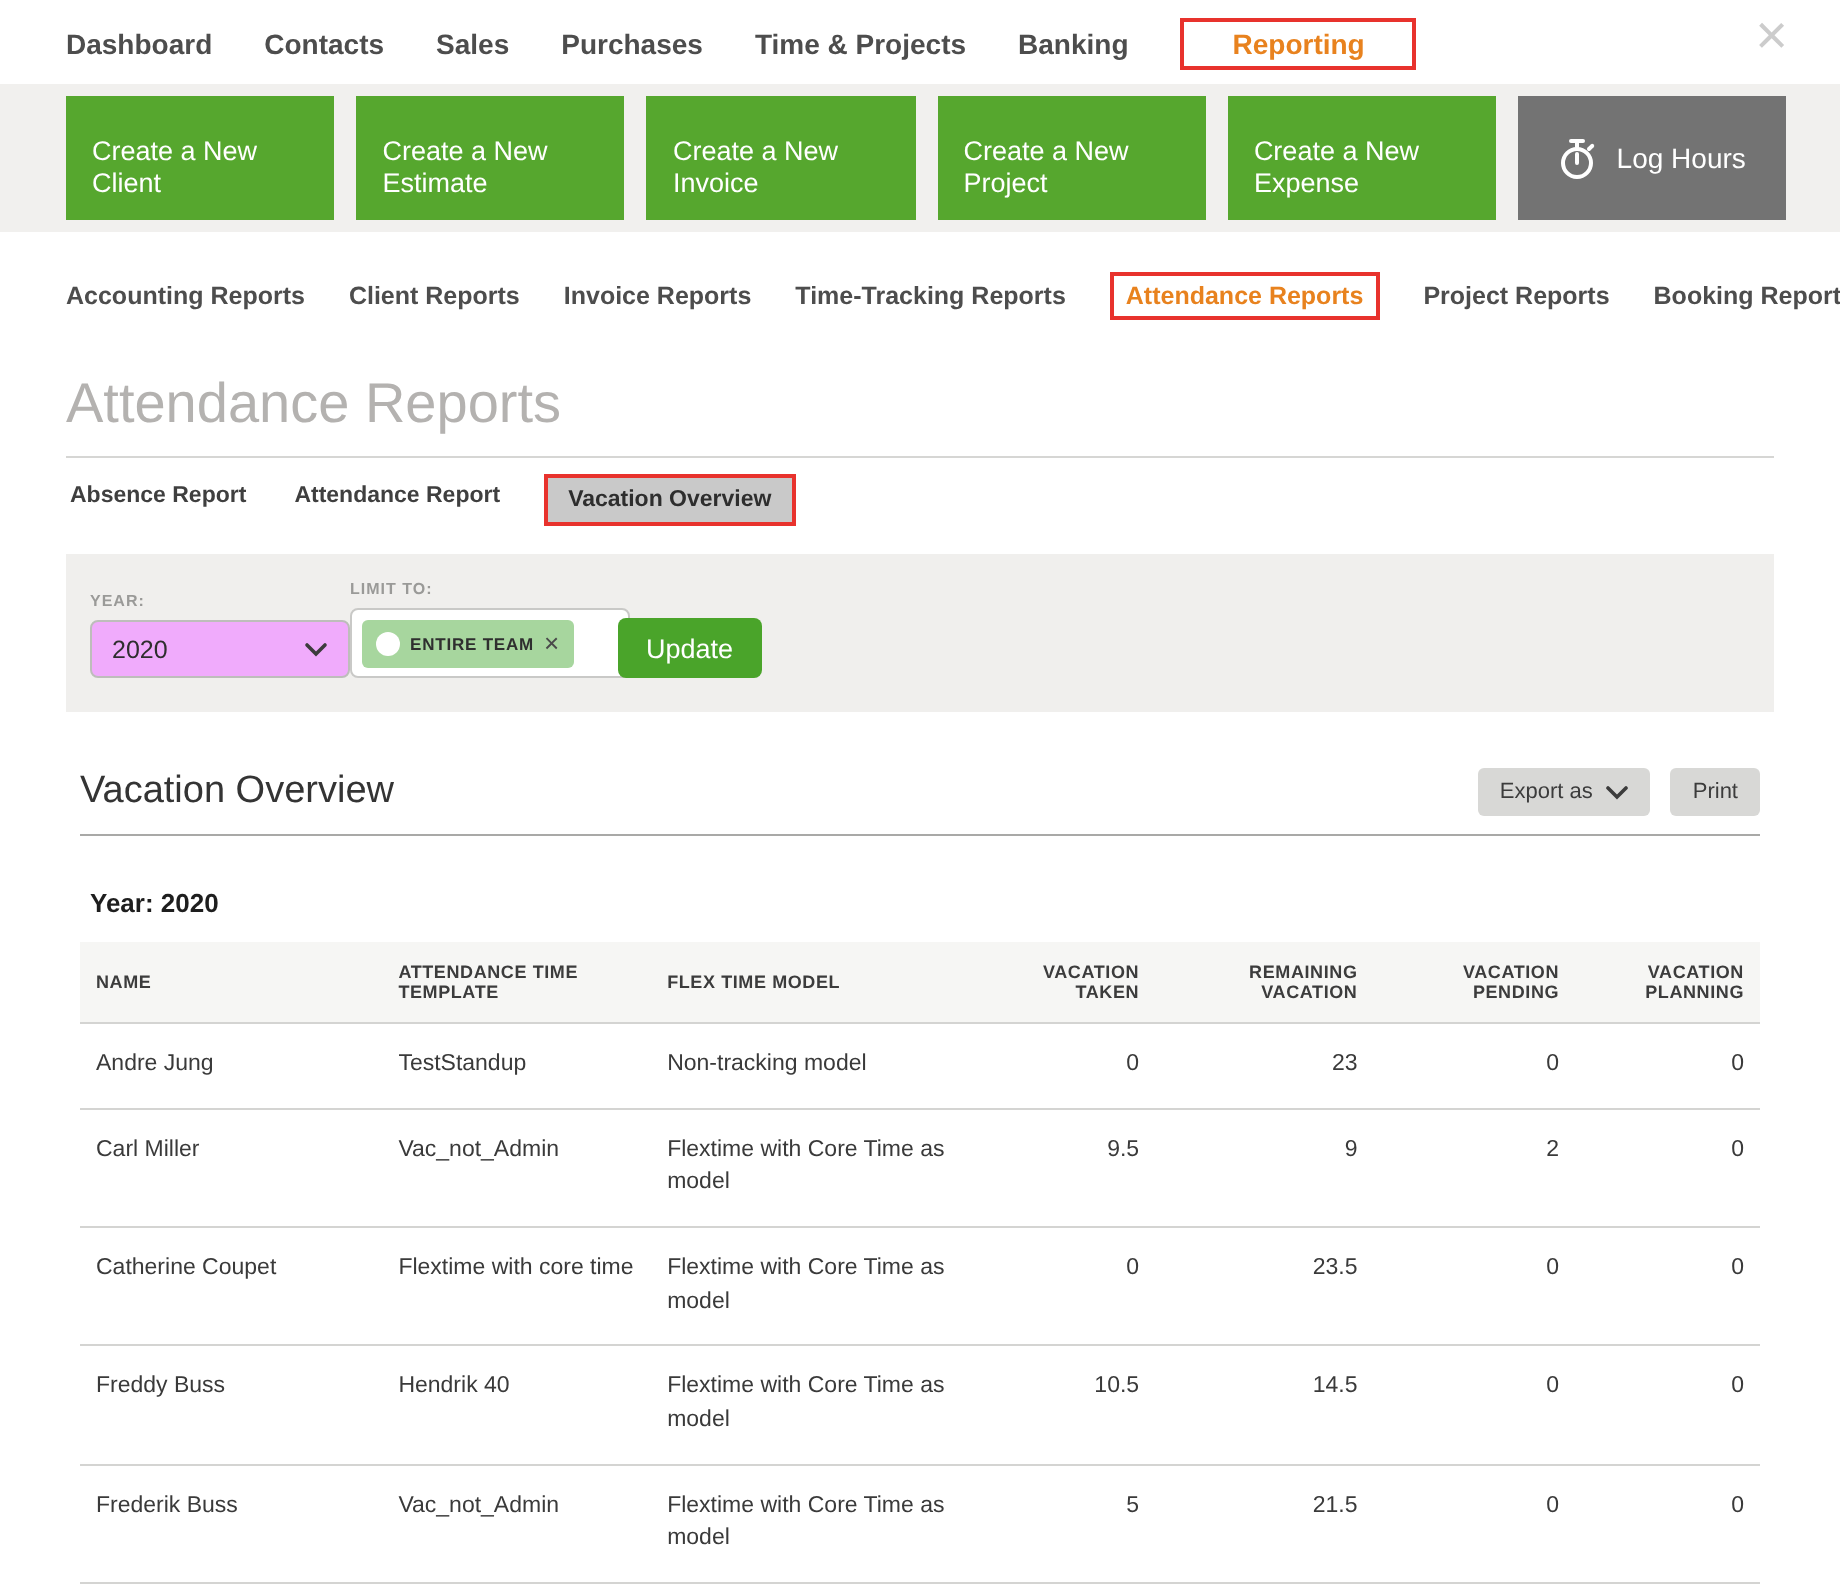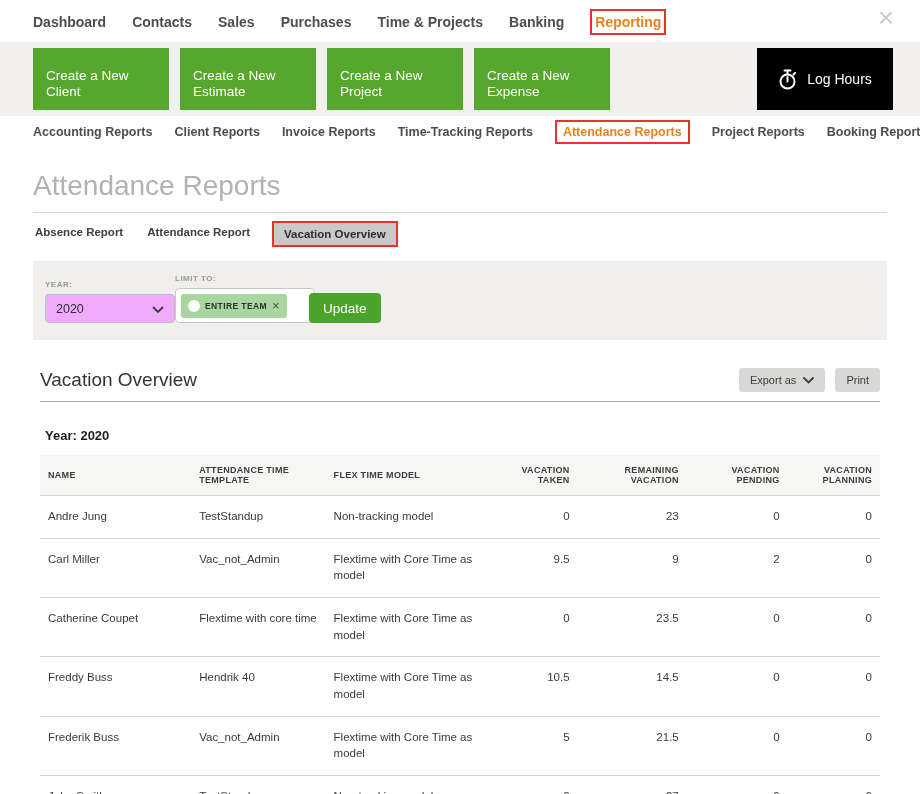--- a/index.html
+++ b/index.html
@@ -5,38 +5,38 @@
   * { margin:0; padding:0; box-sizing:border-box; }
   html,body { background:#fff; }
   body {
     width:920px; height:794px; position:relative; overflow:hidden;
     font-family:"Liberation Sans","DejaVu Sans",sans-serif; color:#3a3a3a;
   }
 
   
   .topnav { display:flex; align-items:center; gap:26px; padding:9px 33px 7px; position:relative; }
   .topnav .nav-item { font-size:14px; font-weight:600; color:#4d4d4d; cursor:pointer; white-space:nowrap; }
-  .topnav .nav-item.active { color:#e8821e; border:2px solid #e8322d; padding:3px 3px; }
+  .topnav .nav-item.active { color:#e8821e; border:2px solid #e8322d; padding:3px 24px; }
   .close-x { position:absolute; right:26px; top:4px; font-size:28px; font-weight:300; color:#ccc; line-height:1; cursor:pointer; }
 
   
   .band { background:#f1f0ee; padding:6px 27px 6px 33px; display:flex; gap:11px; align-items:flex-start; }
   .qa-btn {
     background:#56a72e; color:#fff; width:136px; height:62px; border:none; cursor:pointer;
     font-family:inherit; font-size:13.5px; font-weight:500; line-height:1.2;
     text-align:left; vertical-align:top; padding:10px 10px 0 13px; display:block;
   }
   .log-btn {
-    margin-left:auto; background:#000000; color:#fff; border:none; cursor:pointer;
+    margin-left:auto; background:#737373; color:#fff; border:none; cursor:pointer;
     width:136px; height:62px; font-family:inherit; font-size:14px; font-weight:500;
     display:flex; align-items:center; justify-content:center; gap:10px;
   }
 
   
-  .reportsnav { display:flex; align-items:center; gap:22px; padding:4px 33px 12px; }
+  .reportsnav { display:flex; align-items:center; gap:22px; padding:20px 33px 12px; }
   .reportsnav .rn-item { font-size:12.5px; font-weight:600; color:#4d4d4d; cursor:pointer; white-space:nowrap; }
   .reportsnav .rn-item.active { color:#e8821e; border:2px solid #e8322d; padding:3px 6px; }
 
   
   .page-title { margin:14px 33px 10px; font-size:28px; font-weight:400; color:#b4b2b0; }
   .title-rule { border:none; border-top:1px solid #d6d6d4; margin:0 33px; }
   .tabs { display:flex; align-items:flex-start; gap:20px; margin:8px 33px 0; }
   .tab { font-size:11.5px; font-weight:600; color:#3f3f3f; cursor:pointer; padding:5px 2px; }
   .tab.active { background:#c9c9c9; color:#2e2e2e; font-weight:700; padding:5px 10px; border:2px solid #e8322d; }
 
@@ -104,20 +104,21 @@
   <span class="nav-item">Purchases</span>
   <span class="nav-item">Time &amp; Projects</span>
   <span class="nav-item">Banking</span>
   <span class="nav-item active">Reporting</span>
   <span class="close-x">×</span>
 </div>
 
 <div class="band">
   <button class="qa-btn">Create a New Client</button>
   <button class="qa-btn">Create a New Estimate</button>
+  <button class="qa-btn">Create a New Invoice</button>
   <button class="qa-btn">Create a New Project</button>
   <button class="qa-btn">Create a New Expense</button>
   <button class="log-btn">
     <span style="display:inline-flex;">
       <svg width="19" height="21" viewBox="0 0 19 21">
         <g stroke="#fff" fill="none" stroke-width="2" stroke-linecap="round">
           <circle cx="9.5" cy="12.5" r="7"></circle>
           <path d="M9.5 12.5 V8"></path>
           <path d="M6.5 1.5 h6"></path>
           <path d="M9.5 1.5 v3"></path>

